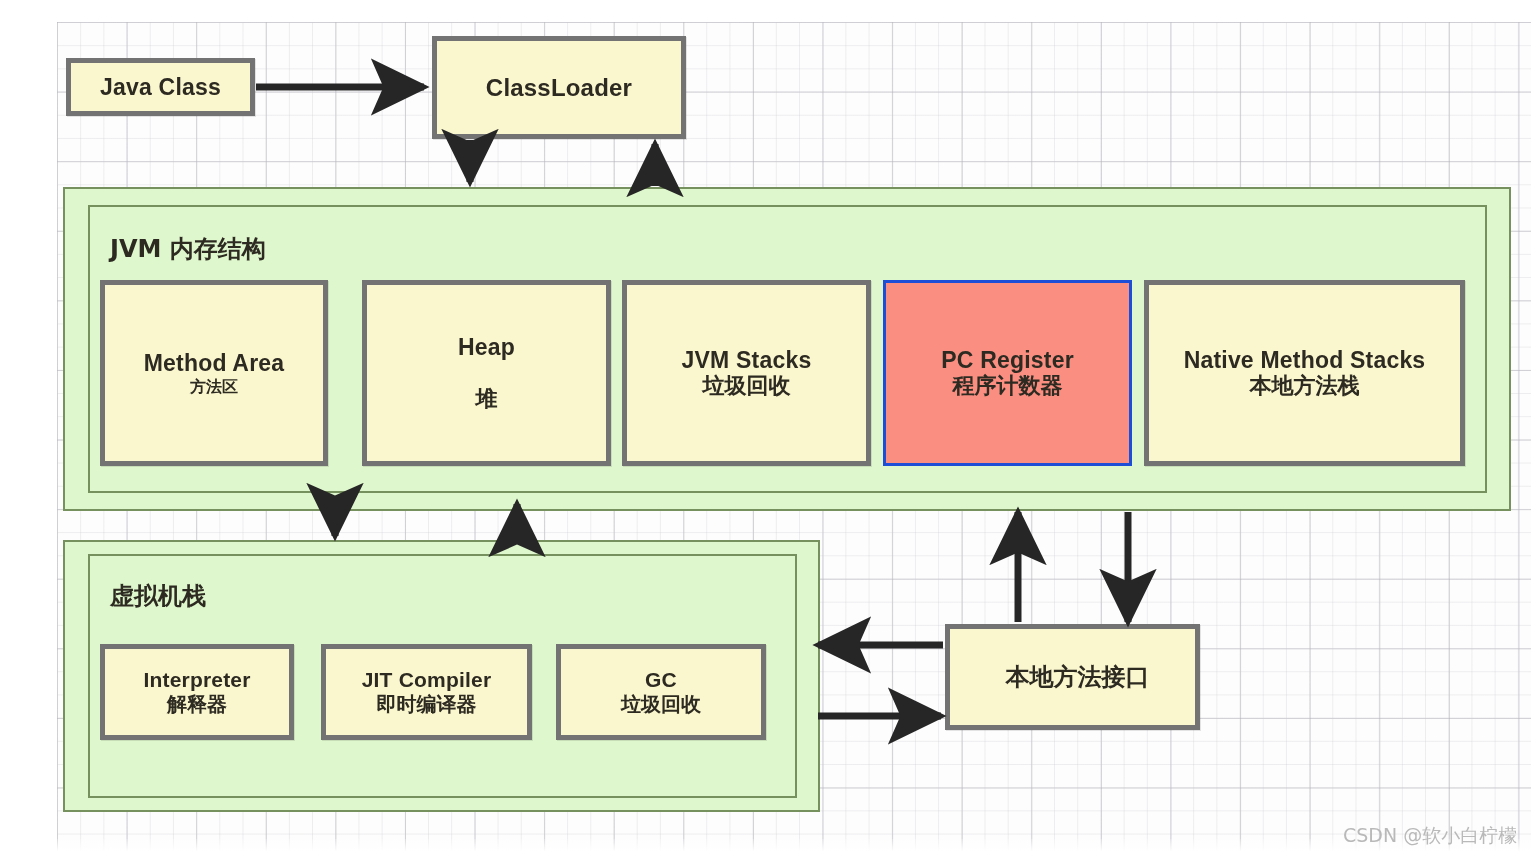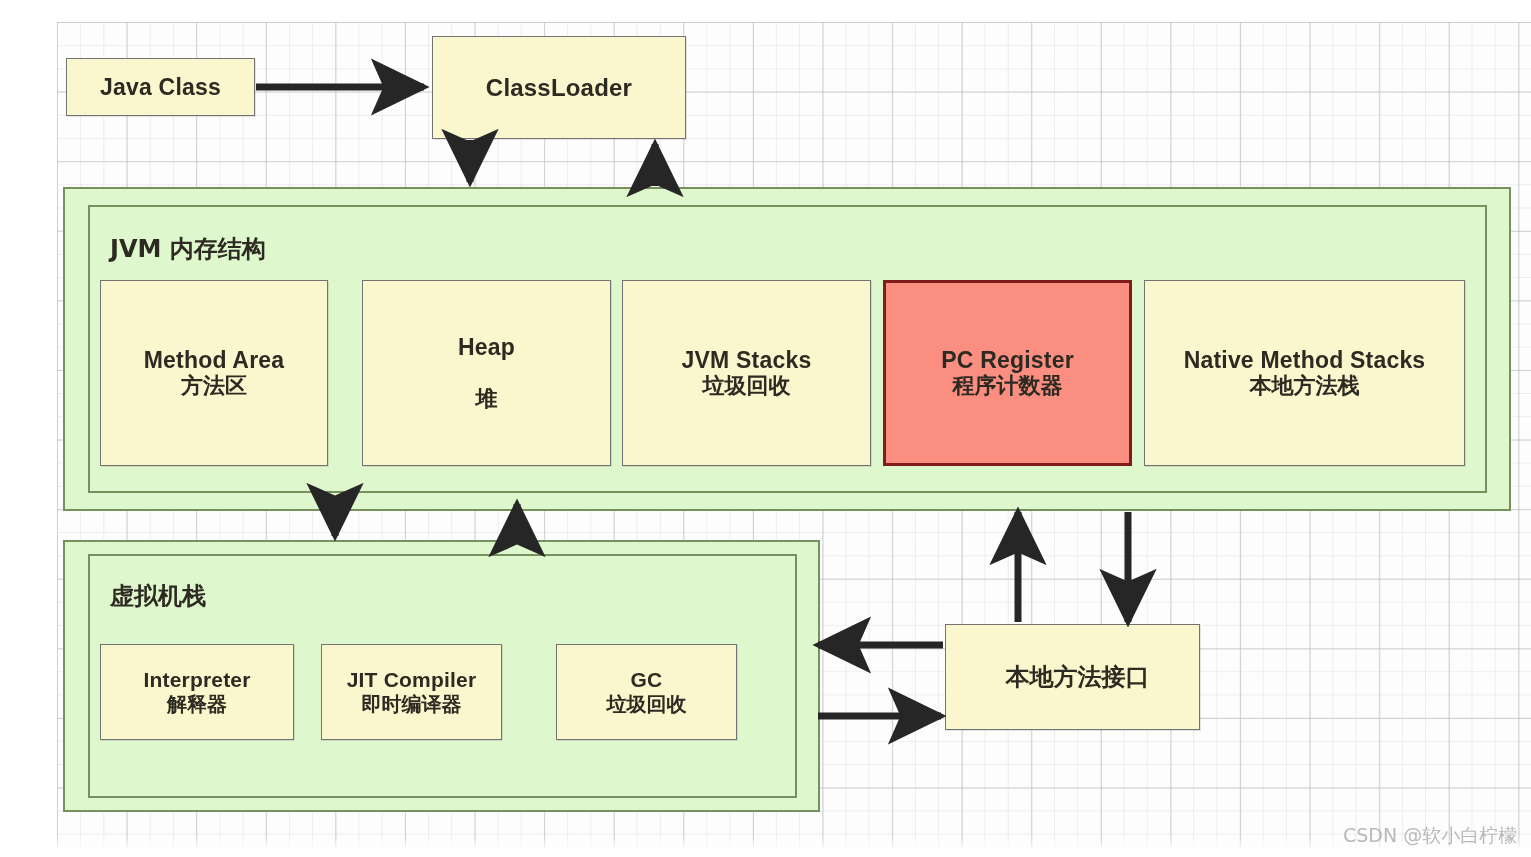--- a/index.html
+++ b/index.html
@@ -59,26 +59,26 @@
     position: absolute;
     box-sizing: border-box;
     display: flex;
     flex-direction: column;
     align-items: center;
     justify-content: center;
     text-align: center;
   }
   .yellow-box {
     background: #faf7ce;
-    border: 1px solid #737373;
+    border: 5px solid #737373;
     box-shadow: 1px 1px 0 rgba(0,0,0,0.10);
   }
   .red-box {
     background: #f98e81;
-    border: 3px solid #7f1d1d;
+    border: 3px solid #1d4ed8;
   }
   .green-outer {
     background: #def7cc;
     border: 2px solid #76915e;
   }
   .green-inner {
     background: #def7cc;
     border: 2px solid #76915e;
   }
   .label-en {
@@ -133,21 +133,21 @@
     <span class="label-en" style="font-size:24px;">ClassLoader</span>
   </div>
 
   <div class="node green-outer" style="left:63px; top:187px; width:1448px; height:324px;"></div>
   <div class="node green-inner" style="left:88px; top:205px; width:1399px; height:288px;"></div>
 
   <div class="section-title" style="left:110px; top:233px;">JVM 内存结构</div>
 
   <div class="node yellow-box" style="left:100px; top:280px; width:228px; height:186px;">
     <span class="label-en" style="font-size:23px;">Method Area</span>
-    <span class="label-cn" style="font-size:22px;">方法区</span>
+    <span class="label-cn" style="font-size:16px;">方法区</span>
   </div>
 
   <div class="node yellow-box" style="left:362px; top:280px; width:249px; height:186px;gap:25px;">
     <span class="label-en" style="font-size:23px;">Heap</span>
     <span class="label-cn" style="font-size:22px;">堆</span>
   </div>
 
   <div class="node yellow-box" style="left:622px; top:280px; width:249px; height:186px;">
     <span class="label-en" style="font-size:23px;">JVM Stacks</span>
     <span class="label-cn" style="font-size:22px;">垃圾回收</span>
@@ -166,26 +166,26 @@
   <div class="node green-outer" style="left:63px; top:540px; width:757px; height:272px;"></div>
   <div class="node green-inner" style="left:88px; top:554px; width:709px; height:244px;"></div>
 
   <div class="section-title" style="left:110px; top:580px;">虚拟机栈</div>
 
   <div class="node yellow-box" style="left:100px; top:644px; width:194px; height:96px;">
     <span class="label-en" style="font-size:21px;">Interpreter</span>
     <span class="label-cn" style="font-size:20px;">解释器</span>
   </div>
 
-  <div class="node yellow-box" style="left:321px; top:644px; width:181px; height:96px;">
+  <div class="node yellow-box" style="left:321px; top:644px; width:211px; height:96px;">
     <span class="label-en" style="font-size:21px;">JIT Compiler</span>
     <span class="label-cn" style="font-size:20px;">即时编译器</span>
   </div>
 
-  <div class="node yellow-box" style="left:556px; top:644px; width:181px; height:96px;">
+  <div class="node yellow-box" style="left:556px; top:644px; width:210px; height:96px;">
     <span class="label-en" style="font-size:21px;">GC</span>
     <span class="label-cn" style="font-size:20px;">垃圾回收</span>
   </div>
 
   <div class="node yellow-box" style="left:945px; top:624px; width:255px; height:106px;">
     <span class="label-cn" style="font-size:24px;margin-left:10px;">本地方法接口</span>
   </div>
 
   <svg id="arrow-layer" viewBox="0 0 1531 857" width="1531" height="857">
     <defs>

